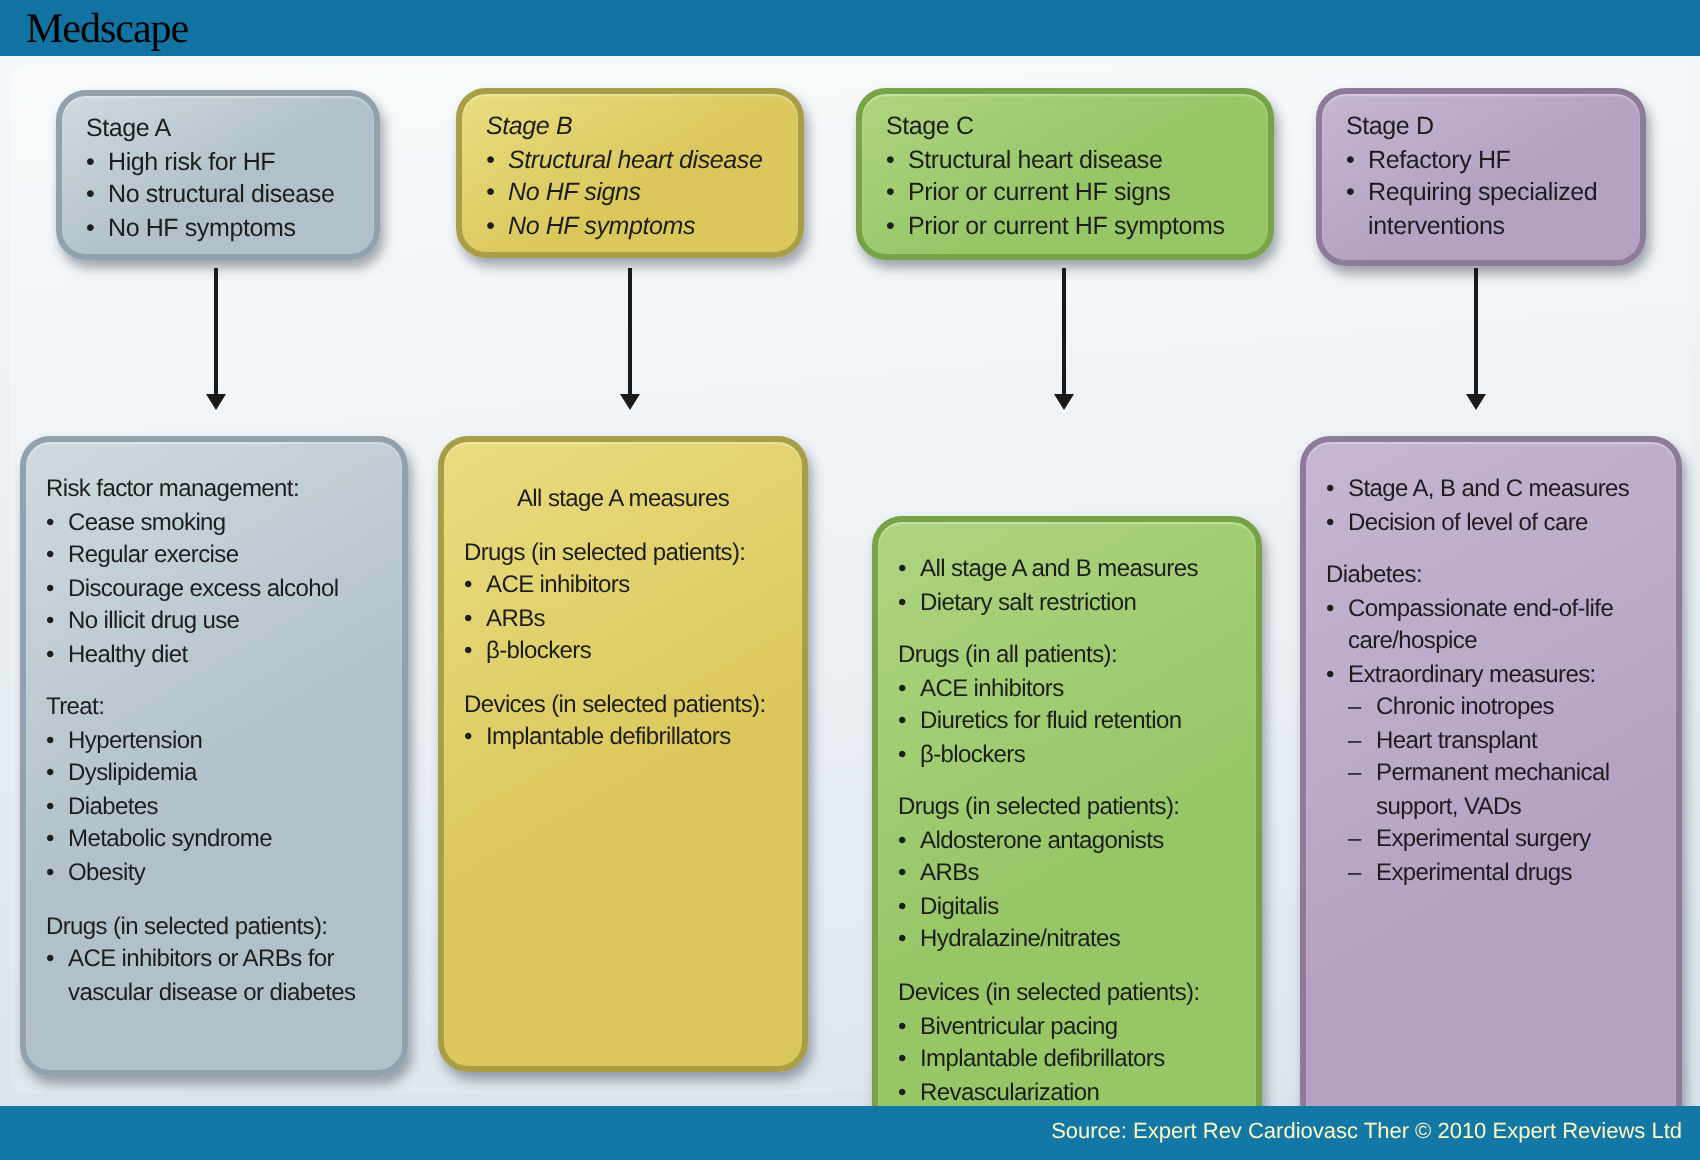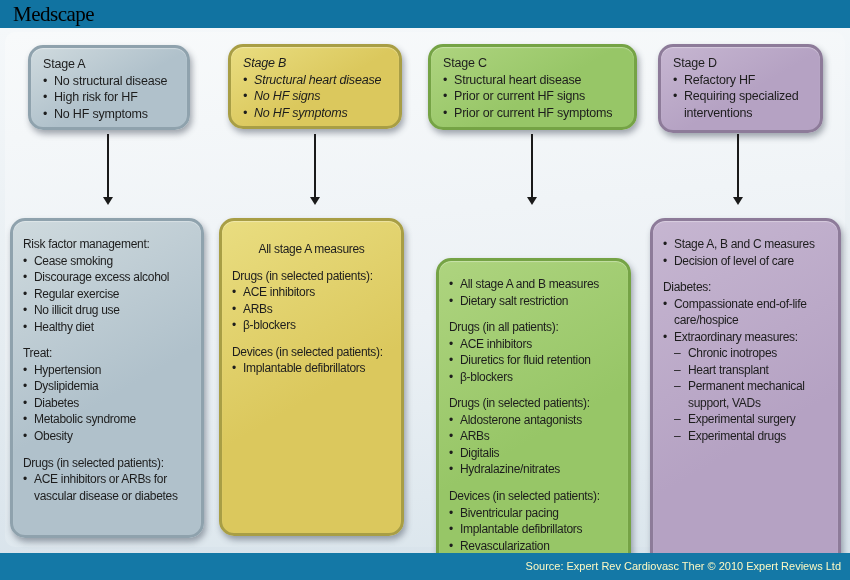--- a/index.html
+++ b/index.html
@@ -56,22 +56,22 @@
 <div id="app">
   <div id="canvas"></div>
 
   <div id="header-bar">
     <span id="logo">Medscape</span>
   </div>
 
   <div class="box top" id="box-top-a" style="--fill: #b0c1cb; --bc: #8fa2ad; --light: #cfdade;">
     <div class="title">Stage A</div>
     <div>
+        <div class="li">High risk for HF</div>
         <div class="li">No structural disease</div>
-        <div class="li">High risk for HF</div>
         <div class="li">No HF symptoms</div>
       </div>
   </div>
   <div class="box top" id="box-top-b" style="--fill: #dbc85d; --bc: #a89e45; --light: #e9dd80;">
     <div class="title">Stage B</div>
     <div>
         <div class="li">Structural heart disease</div>
         <div class="li">No HF signs</div>
         <div class="li">No HF symptoms</div>
       </div>
@@ -95,22 +95,22 @@
   <div class="arrow" id="arrow-a"></div>
   <div class="arrow" id="arrow-b"></div>
   <div class="arrow" id="arrow-c"></div>
   <div class="arrow" id="arrow-d"></div>
 
   <div class="box bottom" id="box-bot-a" style="--fill: #b0c1cb; --bc: #8fa2ad; --light: #cfdade;">
     <div>
         <div class="block">
           <div class="heading">Risk factor management:</div>
           <div class="li">Cease smoking</div>
+          <div class="li">Regular exercise</div>
           <div class="li">Discourage excess alcohol</div>
-          <div class="li">Regular exercise</div>
           <div class="li">No illicit drug use</div>
           <div class="li">Healthy diet</div>
         </div>
         <div class="block">
           <div class="heading">Treat:</div>
           <div class="li">Hypertension</div>
           <div class="li">Dyslipidemia</div>
           <div class="li">Diabetes</div>
           <div class="li">Metabolic syndrome</div>
           <div class="li">Obesity</div>

